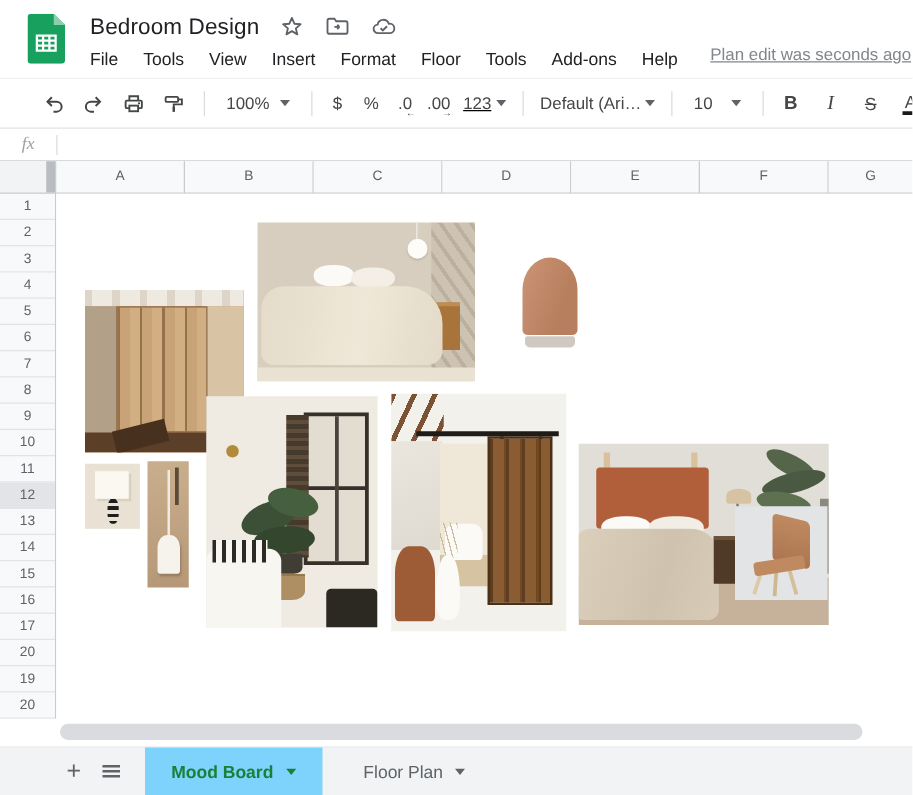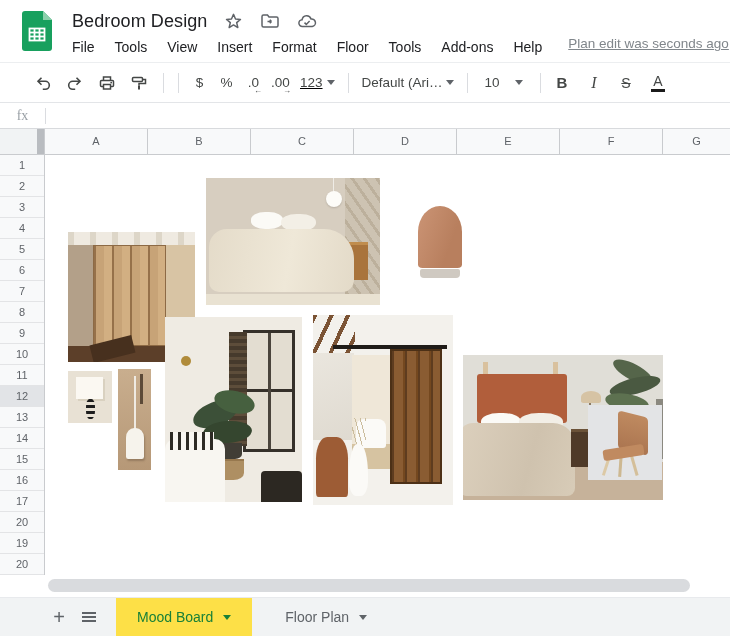--- a/index.html
+++ b/index.html
@@ -37,21 +37,21 @@
               padding:0 10px; height:29px; cursor:pointer; flex:none; }
   .dd { width:0; height:0; border-left:4px solid transparent; border-right:4px solid transparent;
         border-top:5px solid #5f6368; flex:none; }
   .b-bold { font-weight:700; font-size:15px; }
   .b-italic { font-style:italic; font-family:"Liberation Serif", serif; font-size:16px; }
   .b-strike { text-decoration:line-through; font-size:14px; }
   .b-color { font-size:14px; font-weight:500; border-bottom:3px solid #1b1b1b; line-height:15px; padding:0 2px; }
 
   
   .formula { display:flex; align-items:center; height:26px; border-bottom:1px solid #d8dadd; }
-  .fx { width:45px; text-align:center; font-family:"Liberation Serif", serif; 
+  .fx { width:45px; text-align:center; font-family:"Liberation Serif", serif; font-style:italic;
         font-size:14px; color:#9aa0a6; }
   .fdiv { width:1px; height:16px; background:#dadce0; }
   .finput { flex:1; height:100%; cursor:text; }
 
   
   .col-row { display:flex; height:26px; }
   .corner { width:45px; height:26px; background:#f1f3f4; border-right:1px solid #c9cbce;
             border-bottom:1px solid #c9cbce; position:relative; flex:none; }
   .corner-strip { position:absolute; right:0; top:0; width:7px; height:100%; background:#b9bcc0; }
   .cols { display:flex; flex:1; }
@@ -74,21 +74,21 @@
   .tabbar { height:39px; background:#f1f3f4; border-top:1px solid #e8eaed; display:flex; align-items:stretch;
             padding-left:44px; }
   .bar-btn { width:30px; display:flex; align-items:center; justify-content:center; color:#5f6368;
              cursor:pointer; flex:none; }
   .bar-btn.plus { font-size:20px; font-weight:400; }
   .ham { width:14px; height:10px; border-top:2px solid #5f6368; border-bottom:2px solid #5f6368; position:relative; }
   .ham::after { content:""; position:absolute; left:0; top:2px; width:14px; height:2px; background:#5f6368; }
   .tab { display:flex; align-items:center; gap:10px; padding:0 21px; font-size:14px; color:#5f6368;
          cursor:pointer; margin-left:12px; }
   .tab .dd { border-top-color:#5f6368; }
-  .tab.active { background:#fde047; color:#188038; font-weight:400; }
+  .tab.active { background:#7dd3fc; color:#188038; font-weight:700; }
   .tab.active .dd { border-top-color:#188038; }
 
   
   .img { position:absolute; overflow:hidden; }
   .p { position:absolute; }
 
   .img-wardrobe { left:23px; top:77px; width:127px; height:130px; background:#c29c72; }
   .w-ceil  { left:0; top:0; right:0; height:10%; background:repeating-linear-gradient(90deg,#ddd6c8 0 6px,#efeae1 6px 22px); }
   .w-left  { left:0; top:10%; width:20%; height:78%; background:#b3a089; }
   .w-right { right:0; top:10%; width:24%; height:78%; background:#d8c4a4; }
@@ -266,20 +266,24 @@
         </svg>
     </span>
     <span class="tbtn">
       <svg width="18" height="18" viewBox="0 0 18 18" fill="none" stroke="#444746" stroke-width="1.5">
           <rect x="2.5" y="3.5" width="10" height="4" rx="1"></rect>
           <path d="M12.5 5.5 h3 v4 h-6.5 v2"></path>
           <rect x="8" y="11.5" width="2" height="4" fill="#444746" stroke="none"></rect>
         </svg>
     </span>
     <span class="tsep"></span>
+    <span class="zoom-btn">
+      <span class="ttext">100%</span>
+        <span class="dd"></span>
+    </span>
     <span class="tsep"></span>
     <span class="fmt-btn">
         <span class="ttext">$</span>
       </span>
     <span class="fmt-btn">
         <span class="ttext">%</span>
       </span>
     <span class="fmt-btn">
         <span class="ttext">.0</span>
         <span class="tiny-arrow l">←</span>

